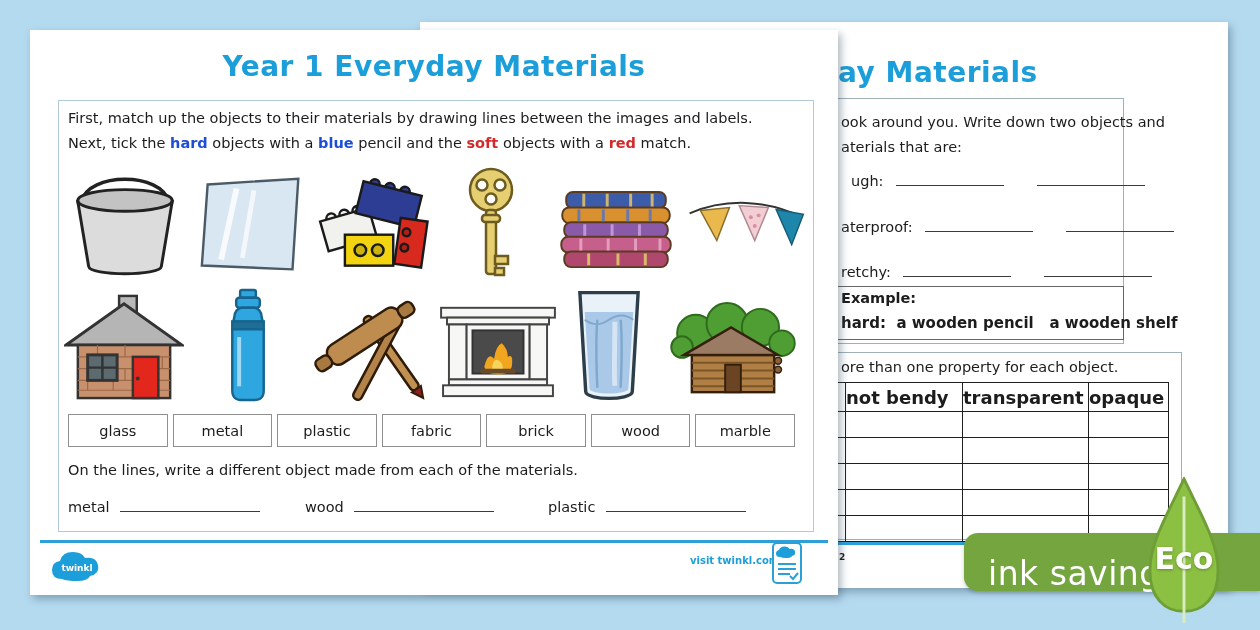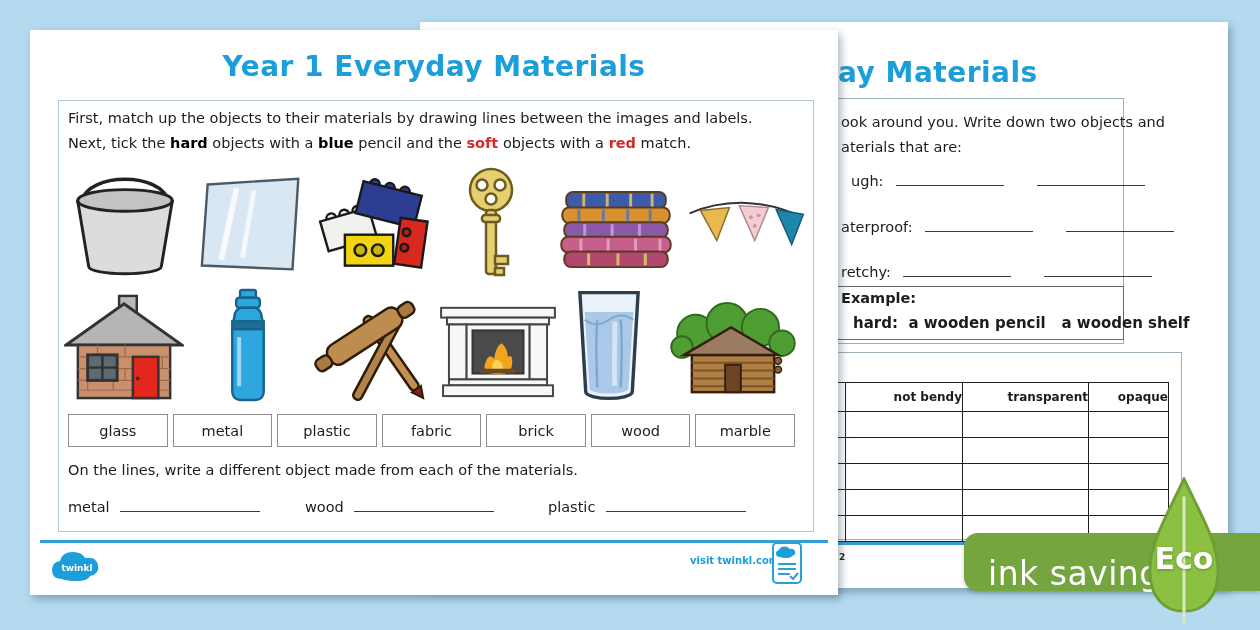--- a/index.html
+++ b/index.html
@@ -6,30 +6,30 @@
   body{
     width:1260px;height:630px;position:relative;overflow:hidden;
     background:#b4daf0;
     font-family:"DejaVu Sans",sans-serif;color:#1c1c1c;
   }
   .page{position:absolute;background:#fff;box-shadow:3px 4px 8px rgba(50,75,95,.4);}
   .abs{position:absolute;}
   .ws-title{font-size:28px;font-weight:700;color:#1b9ed9;letter-spacing:.5px;white-space:nowrap;}
   .txt{font-size:14.5px;white-space:nowrap;}
   .small{font-size:9px;font-weight:700;}
-  .blue-word{color:#000000;font-weight:700;}
+  .blue-word{color:#1d4ed8;font-weight:700;}
   .red-word{color:#d42a2a;font-weight:700;}
   .frame{border:1.5px solid #b3c9d8;}
   .frame2{border:1px solid #9fb0ba;}
   .blank{display:inline-block;border-bottom:1.5px solid #3a3a3a;height:13px;vertical-align:baseline;}
   .labels-row{display:flex;gap:5px;}
   .matbox{flex:1;height:31px;border:1.5px solid #8f8f8f;display:flex;align-items:center;justify-content:center;font-size:14.5px;background:#fff;}
   .footer-line{height:3px;background:#2f9fd8;}
   .p2-table{border-collapse:collapse;table-layout:fixed;}
-  .p2-table th,.p2-table td{border:1.5px solid #1f1f1f;padding:0;font-size:12px;font-weight:700;text-align:right;}
+  .p2-table th,.p2-table td{border:1.5px solid #1f1f1f;padding:0;font-size:18px;font-weight:700;text-align:left;}
   .p2-table th{height:28px;}
   .p2-table td{height:25px;}
   .eco-banner{position:absolute;left:964px;top:533px;width:296px;height:58px;background:#74a53e;
     border-radius:14px 0 0 14px;z-index:4;box-shadow:0 2px 4px rgba(0,0,0,.2);}
   .eco-banner-text{position:absolute;left:24px;top:21px;font-size:33px;color:#fff;letter-spacing:.5px;}
   .eco-leaf{position:absolute;left:1146px;top:477px;width:76px;height:146px;z-index:5;}
   .eco-label{position:absolute;left:1146px;top:541px;width:76px;text-align:center;z-index:6;
     font-size:30px;font-weight:700;color:#fff;text-shadow:0 1px 3px rgba(40,70,20,.45);}
   .example-text{font-size:15px;font-weight:600;white-space:pre;}
 </style>
@@ -56,23 +56,24 @@
     <span class="blank" style="width:108px;margin-left:28px;"></span>
   </div>
   <div class="abs txt" style="left:421px;top:241px;">
     <span>retchy:</span>
     <span class="blank" style="width:108px;margin-left:8px;"></span>
     <span class="blank" style="width:108px;margin-left:28px;"></span>
   </div>
 
   <div class="abs" style="left:240px;top:264px;width:462px;height:52px;border:1.5px solid #666;"></div>
   <div class="abs txt" style="left:421px;top:268px;font-weight:600;">Example:</div>
-  <div class="abs example-text" style="left:421px;top:292px;margin-left:12px;">hard:  a wooden pencil   a wooden shelf</div>
+  <div class="abs example-text" style="left:421px;top:292px;">hard:  a wooden pencil   a wooden shelf</div>
 
   <div class="abs frame2" style="left:26px;top:330px;width:734px;height:186px;"></div>
+  <div class="abs txt" style="left:421px;top:337px;">ore than one property for each object.</div>
 
   <table class="p2-table abs" style="left:40px;top:360px;width:708px;">
     <colgroup>
         <col style="width:385px;">
         <col style="width:117px;">
         <col style="width:126px;">
         <col style="width:80px;">
       </colgroup>
     <tbody>
         <tr>

